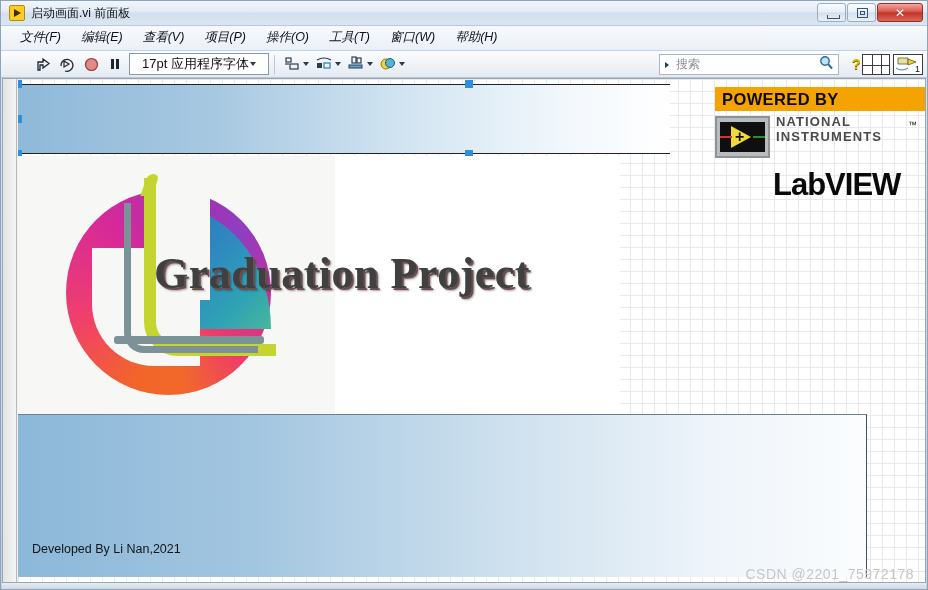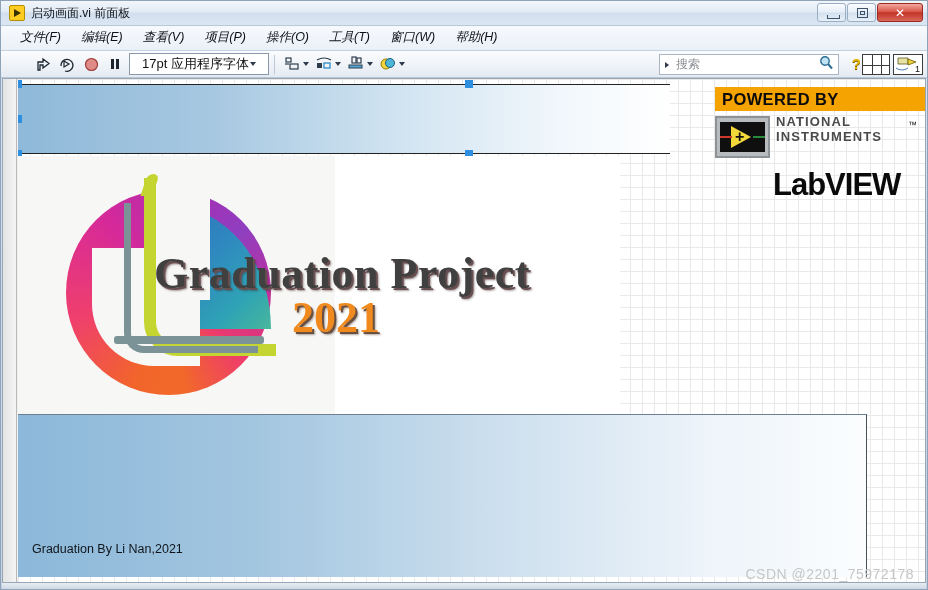--- a/index.html
+++ b/index.html
@@ -395,25 +395,24 @@
           <div class="splash-left"></div>
           <div class="logo">
             <div class="disc"></div>
             <div class="notch"></div>
             <div class="notch2"></div>
             <div class="l-olive"></div>
             <div class="l-gray"></div>
             <div class="bar1"></div>
           </div>
           <div class="splash-title">Graduation Project</div>
-          <div class="splash-year">2021</div>
         </div>
 
         <div class="bottom-strip"></div>
-        <div class="dev-text">Graduation By Li Nan,2021</div>
+        <div class="dev-text">Developed By Li Nan,2021</div>
       </div>
     </div>
 
     <div class="statusbar"></div>
   </div>
 
   <div class="watermark">CSDN @2201_75972178</div>
 </div>
 
 </body></html>

